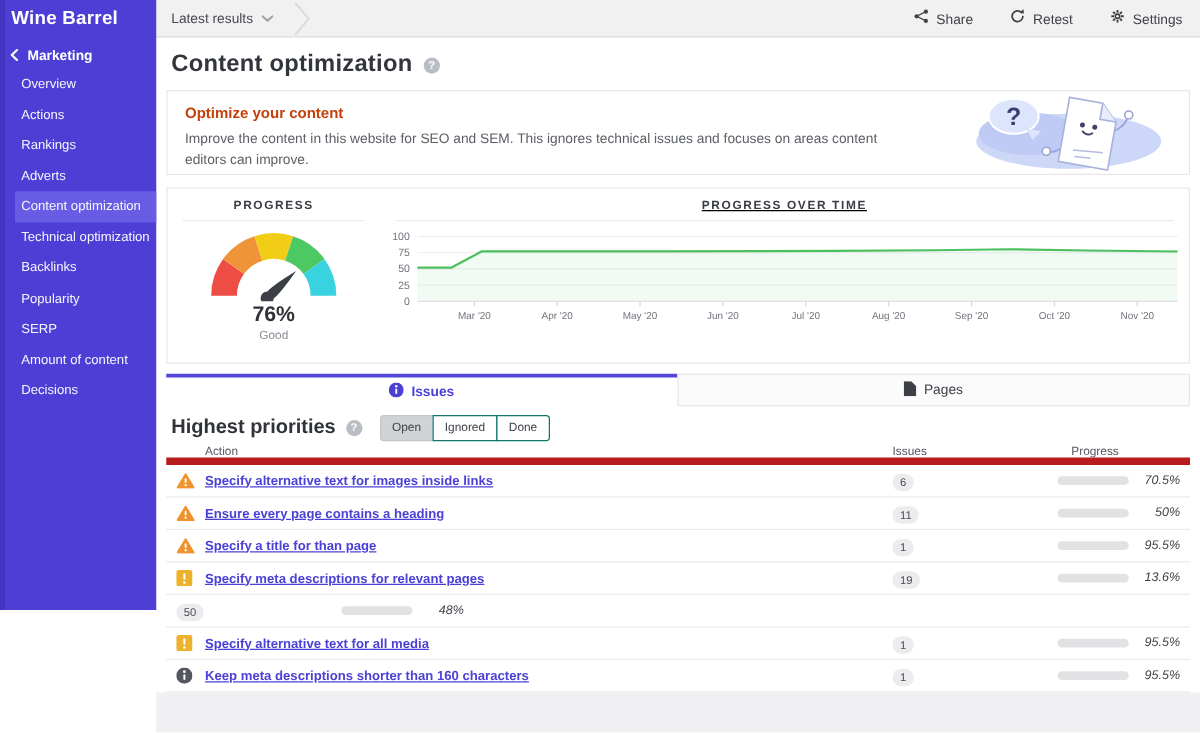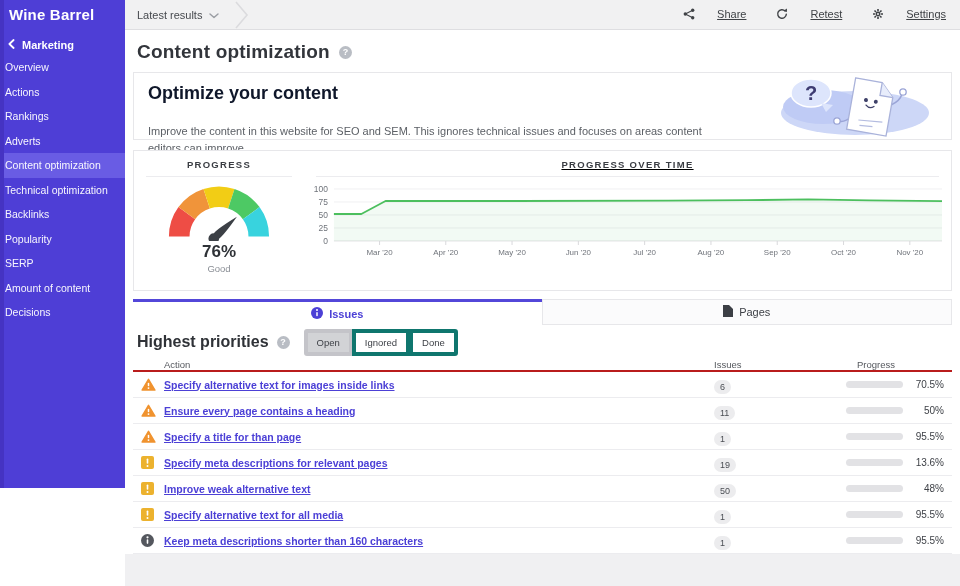--- a/index.html
+++ b/index.html
@@ -10,44 +10,44 @@
   
   .sidebar { position:absolute; left:0; top:0; width:125px; height:488px;
     background:#4e3ed6; color:#fff; z-index:3; }
   .sidebar::before { content:""; position:absolute; left:0; top:0; width:4px; height:100%;
     background:#4533c2; }
   .brand { font-size:15px; font-weight:bold; padding:6px 0 0 9px; height:26px; letter-spacing:.2px; }
   .back-row { display:flex; align-items:center; gap:7px; margin-top:12px; padding-left:8px;
     height:14px; font-size:11px; font-weight:bold; cursor:pointer; }
   .nav { margin-top:3px; }
   .nav-item { height:24.5px; line-height:24.5px; padding-left:5px; font-size:10.5px;
-    font-weight:500; color:rgba(255,255,255,.95); cursor:pointer; white-space:nowrap; }
+    font-weight:500; color:rgba(255,255,255,.95); cursor:pointer; white-space:nowrap;margin-left:12px; }
   .nav-item.active { background:#695ce4; }
 
   
   .topbar { position:absolute; left:125px; top:0; right:0; height:30px; background:#f1f1f2;
     border-bottom:1px solid #dedee1; display:flex; align-items:center; padding:0 14px 0 12px; }
   .breadcrumb { display:flex; align-items:flex-end; gap:7px; font-size:11px; color:#46494e;
     font-weight:500; cursor:pointer; }
   .crumb-sep { margin-left:16px; display:flex; }
   .topbar-actions { margin-left:auto; display:flex; gap:30px; }
-  .tb-btn { display:flex; align-items:flex-start; gap:22px; font-size:11px; color:#3f4246; cursor:pointer;text-decoration:underline; }
+  .tb-btn { display:flex; align-items:flex-end; gap:6px; font-size:11px; color:#3f4246; cursor:pointer; }
 
   
   .content { position:absolute; left:125px; top:31px; right:0; bottom:0; background:#fff; }
   .page-header { display:flex; align-items:center; gap:9px; padding:10px 12px 9px; height:41px; }
   .page-title { font-size:19px; font-weight:bold; color:#32353b; letter-spacing:.2px; }
   .help-icon { width:13px; height:13px; border-radius:50%; background:#b9bdc4; color:#fff;
     font-size:9px; font-weight:bold; display:inline-flex; align-items:center; justify-content:center;
     cursor:pointer; flex-shrink:0; }
   .help-icon::before { content:"?"; }
 
   .card { margin:0 8px; border:1px solid #e7e7ea; background:#fff; position:relative; }
   .intro-card { height:68px; padding:10px 14px; }
-  .intro-heading { font-size:18px; font-weight:bold; color:#0f172a; margin-bottom:19px; }
+  .intro-heading { font-size:12px; font-weight:bold; color:#c2410c; margin-bottom:6px; }
   .intro-body { font-size:11px; color:#5c6066; line-height:1.5; max-width:575px; }
   .illustration { position:absolute; right:12px; top:2px; }
 
   .progress-card { margin-top:10px; height:141px; display:flex; padding-top:8px; }
   .panel-gauge { width:170px; flex-shrink:0; display:flex; flex-direction:column; align-items:center; }
   .panel-chart { flex:1; display:flex; flex-direction:column;text-decoration:underline; }
   .panel-title { font-size:9.5px; font-weight:bold; letter-spacing:1.3px; color:#3a3d43;
     text-align:center; height:13px; }
   .panel-rule { border-top:1px solid #ececef; margin:4px 12px 0; align-self:stretch; }
   #gauge-svg { margin-top:7px; }
@@ -60,43 +60,43 @@
   .tabs { display:flex; margin:8px 8px 0; height:26px; }
   .tab { flex:1; display:flex; align-items:center; justify-content:center; gap:6px;
     font-size:11px; cursor:pointer; }
   .tab.active { border-top:3px solid #5347d9; color:#4c40d6; font-weight:bold; background:#fff; }
   .tab.inactive { background:#fbfbfc; border:1px solid #e7e7ea; color:#3e4147; }
 
   
   .priorities { display:flex; align-items:center; gap:8px; padding:8px 12px 5px; height:31px; }
   .priorities-title { font-size:16px; font-weight:bold; color:#2f3237; }
   .segmented { display:flex; margin-left:6px; }
-  .seg-btn { font-size:9.5px; padding:4px 9px; border:4px solid #0f766e; background:#fff;
+  .seg-btn { font-size:9.5px; padding:4px 9px; border:1px solid #0f766e; background:#fff;
     color:#3e4147; cursor:pointer; margin-left:-1px; }
   .seg-btn:first-child { border-radius:3px 0 0 3px; margin-left:0; }
   .seg-btn:last-child { border-radius:0 3px 3px 0; }
   .seg-btn.selected { background:#d2d3d6; border-color:#c4c4c9; }
 
   
   .issues-table { margin:0 8px; }
-  .t-header { display:flex; align-items:flex-end; height:16px; font-size:9.5px; color:#55585e;
-    border-bottom:2px solid #b91c1c; padding:0 8px; }
+  .t-header { display:flex; align-items:flex-start; height:16px; font-size:9.5px; color:#55585e;
+    border-bottom:6px solid #b91c1c; padding:0 8px; }
   .th-action { flex:1; padding-left:23px; }
   .th-issues { width:95px; flex-shrink:0; }
   .th-progress { width:135px; flex-shrink:0; padding-left:48px; }
   .t-row { display:flex; align-items:center; height:26px; border-bottom:1px solid #ececef; padding:0 8px; }
   .col-action { flex:1; display:flex; align-items:center; min-width:0; }
   .sev { width:16px; display:flex; align-items:center; flex-shrink:0; }
   .row-link { font-size:10.5px; font-weight:600; color:#4c40d6; text-decoration:underline;
     cursor:pointer; margin-left:7px; white-space:nowrap; }
   .col-issues { width:95px; flex-shrink:0; }
   .issue-badge { background:#ececee; border-radius:9px; font-size:9px; color:#4b4e54;
     padding:2px 6px; min-width:9px; text-align:center; display:inline-block; }
   .col-progress { width:135px; flex-shrink:0; display:flex; align-items:center;
-    justify-content:flex-end; gap:7px; }
+    justify-content:flex-end; gap:7px;font-style:italic; }
   .bar-track { width:57px; height:7px; background:#e2e2e5; border-radius:4px; overflow:hidden; }
   .bar-fill { height:100%; background:#4638d2; border-radius:4px; }
   .pct { font-size:10px; color:#3e4147; width:34px; text-align:right; }
 
   .footer-strip { position:absolute; left:0; right:0; bottom:0; height:32px; background:#f0f0f2; }
 </style>
 </head>
 <body>
 
 <div class="app">
@@ -368,46 +368,36 @@
           <span class="row-link">Specify meta descriptions for relevant pages</span>
           </div>
         <div class="col-issues"><span class="issue-badge">19</span></div>
         <div class="col-progress">
             <span class="bar-track"><span class="bar-fill" style="width: 13.6%;"></span></span>
           <span class="pct">13.6%</span>
           </div>
       </div>
 
       <div class="t-row">
+        <div class="col-issues"><span class="issue-badge">50</span></div>
+        <div class="col-progress">
+            <span class="bar-track"><span class="bar-fill" style="width: 25%;"></span></span>
+          <span class="pct">48%</span>
+          </div>
+      </div>
+
+      <div class="t-row">
         <div class="col-action">
             <span class="sev">
               <svg width="13" height="13" viewBox="0 0 13 13">
                 <rect width="13" height="13" rx="2" fill="#ecb22e"></rect>
                 <rect x="5.7" y="2.5" width="1.6" height="5.2" rx="0.8" fill="#fff"></rect>
                 <circle cx="6.5" cy="10" r="1" fill="#fff"></circle>
               </svg>
             </span>
-          <span class="row-link">Improve weak alternative text</span>
-          </div>
-        <div class="col-issues"><span class="issue-badge">50</span></div>
-        <div class="col-progress">
-            <span class="bar-track"><span class="bar-fill" style="width: 25%;"></span></span>
-          <span class="pct">48%</span>
-          </div>
-      </div>
-
-      <div class="t-row">
-        <div class="col-action">
-            <span class="sev">
-              <svg width="13" height="13" viewBox="0 0 13 13">
-                <rect width="13" height="13" rx="2" fill="#ecb22e"></rect>
-                <rect x="5.7" y="2.5" width="1.6" height="5.2" rx="0.8" fill="#fff"></rect>
-                <circle cx="6.5" cy="10" r="1" fill="#fff"></circle>
-              </svg>
-            </span>
           <span class="row-link">Specify alternative text for all media</span>
           </div>
         <div class="col-issues"><span class="issue-badge">1</span></div>
         <div class="col-progress">
             <span class="bar-track"><span class="bar-fill" style="width: 95.5%;"></span></span>
           <span class="pct">95.5%</span>
           </div>
       </div>
 
       <div class="t-row">

